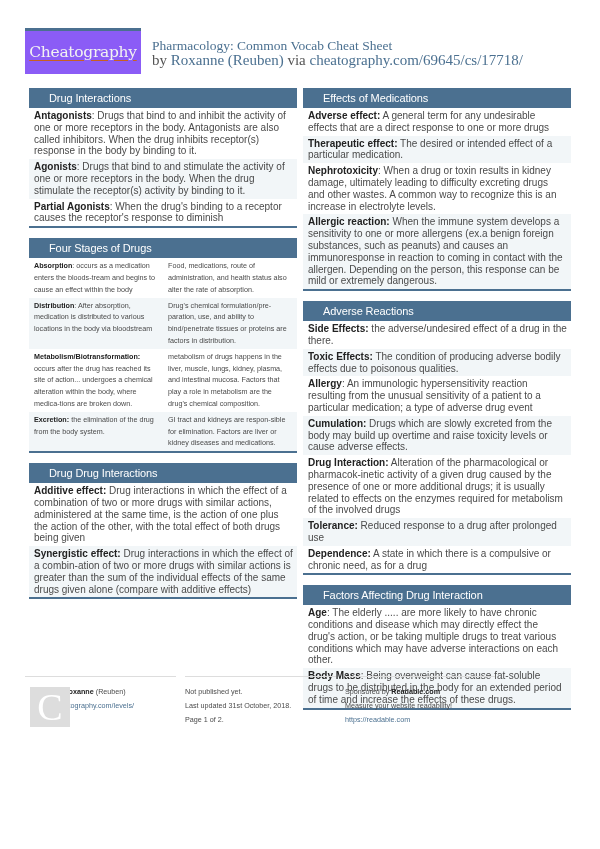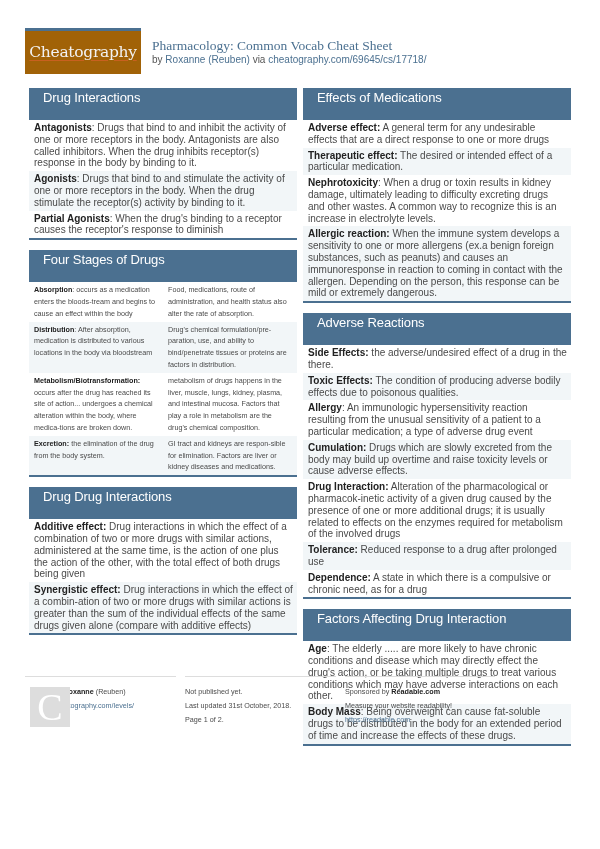--- a/index.html
+++ b/index.html
@@ -1,42 +1,42 @@
 <!DOCTYPE html>
 <html><head>
 <meta charset="utf-8">
 <style>
   * { box-sizing: border-box; margin: 0; padding: 0; }
   html, body { width: 600px; height: 849px; background: #ffffff; overflow: hidden; }
   body { position: relative; font-family: "Liberation Sans", sans-serif; color: #333333; }
 
   .logo {
     position: absolute; left: 25px; top: 28px; width: 116px; height: 46px;
-    background: #a16207; border-top: 3px solid #4b7090;
+    background: #8b5cf6; border-top: 3px solid #4b7090;
     display: flex; align-items: center; justify-content: center;
   }
   .logo-text {
     font-family: "DejaVu Serif", serif; font-size: 15.5px; color: #f2f2f2;
     letter-spacing: -0.3px; position: relative; top: -1px;
     text-decoration: underline; text-decoration-color: #c8601f;
     text-underline-offset: 3px; text-decoration-thickness: 1px;
   }
   .title-block { position: absolute; left: 152px; top: 38px; }
   .title { font-family: "Liberation Serif", serif; font-size: 13.5px; color: #4b7090; line-height: 15px; }
-  .byline { font-family: Liberation Sans, sans-serif; font-size: 10px; color: #555; line-height: 14px; }
+  .byline { font-family: Liberation Serif, serif; font-size: 15px; color: #555; line-height: 14px; }
   .byline .lnk { color: #4b7090; }
 
   .col { position: absolute; top: 88px; width: 268px; }
   .col-left { left: 29px; }
   .col-right { left: 303px; }
 
   .section { margin-bottom: 10px; border-bottom: 2px solid #4b7090; }
   .section-header {
-    background: #4b7090; color: #ffffff; font-size: 13px; height: 32px;
-    line-height: 20px; padding-left: 14px; letter-spacing: -0.1px;
+    background: #4b7090; color: #ffffff; font-size: 11px; height: 20px;
+    line-height: 20px; padding-left: 20px; letter-spacing: -0.1px;
   }
   .row { padding: 2px 4px 2px 5px; font-size: 10px; line-height: 11.8px; color: #4a4a4a; }
   .row:nth-child(even) { background: #f2f6f8; }
   .row:nth-child(odd) { background: #ffffff; }
   .row b { color: #222; font-weight: bold; }
 
   .grid-row { display: flex; padding: 2px 4px 2px 5px; font-size: 7.2px; line-height: 11.8px; color: #4a4a4a; }
   .grid-row:nth-child(even) { background: #f2f6f8; }
   .grid-row:nth-child(odd) { background: #ffffff; }
   .grid-row .c1 { width: 132px; padding-right: 4px; }

